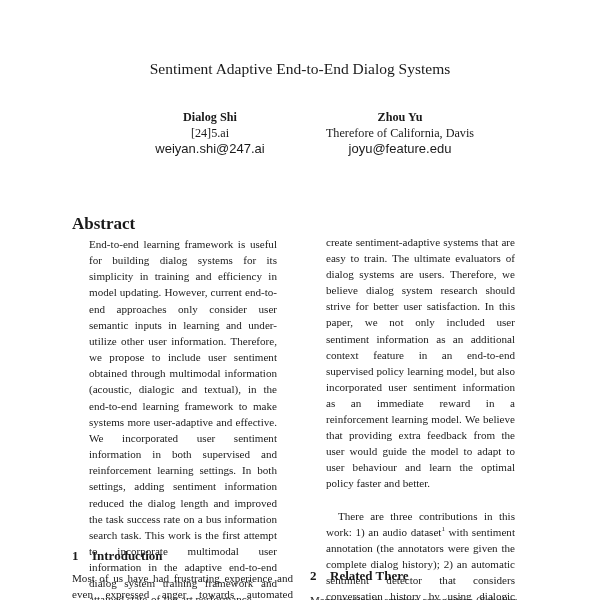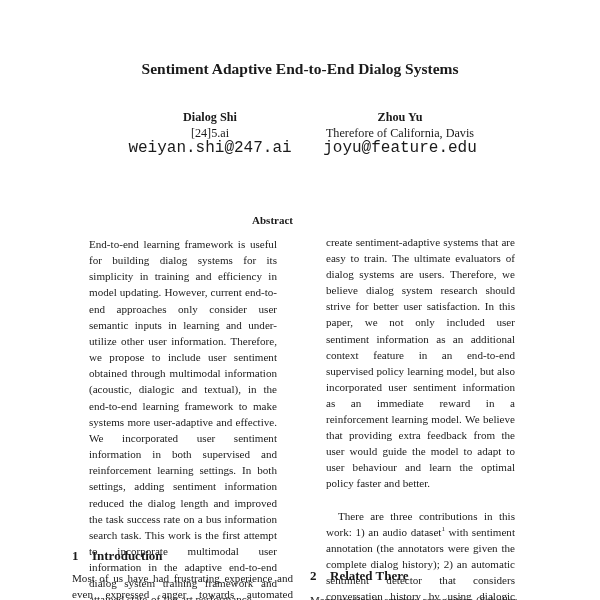--- a/index.html
+++ b/index.html
@@ -1,29 +1,29 @@
 <!DOCTYPE html>
 <html><head>
 <meta charset="utf-8">
 <style>
   html, body { margin:0; padding:0; background:#ffffff; }
   body { width:600px; height:600px; overflow:hidden; position:relative;
          font-family:"Liberation Serif", "DejaVu Serif", serif; color:#1a1a1a; }
   .title { position:absolute; top:60px; left:0; width:600px; text-align:center;
-           font-size:15.5px; font-weight:bold; }
+           font-size:15.5px; font-weight:normal; }
   .author { position:absolute; top:110px; text-align:center; font-size:12.2px; line-height:15.5px; }
   .author .name { font-weight:bold; }
-  .author .email { font-family:Liberation Mono, monospace; font-size:16px; }
+  .author .email { font-family:Liberation Sans, sans-serif; font-size:13px; }
   .a1 { left:110px; width:200px; }
   .a2 { left:285px; width:230px; }
   .col { position:absolute; font-size:11.1px; line-height:16.1px; text-align:justify; }
   .left { left:72px; width:221px; }
   .right { left:310px; width:221px; }
-  .abstract-head { position:absolute; top:214px; left:72px; width:221px; text-align:right;
-                   font-weight:bold; font-size:11px; }
+  .abstract-head { position:absolute; top:214px; left:72px; width:221px; text-align:left;
+                   font-weight:bold; font-size:17px; }
   .abstract { position:absolute; top:236px; left:89px; width:188px; font-size:11.1px;
               line-height:16.15px; text-align:justify; hyphens:manual; }
   .sec { position:absolute; font-weight:bold; font-size:13px; }
   .sec .num { display:inline-block; width:20px; }
   p { margin:16px; }
   .indent { text-indent:12px; }
   sup { font-size:7px; line-height:0; }
 </style>
 </head>
 <body>

